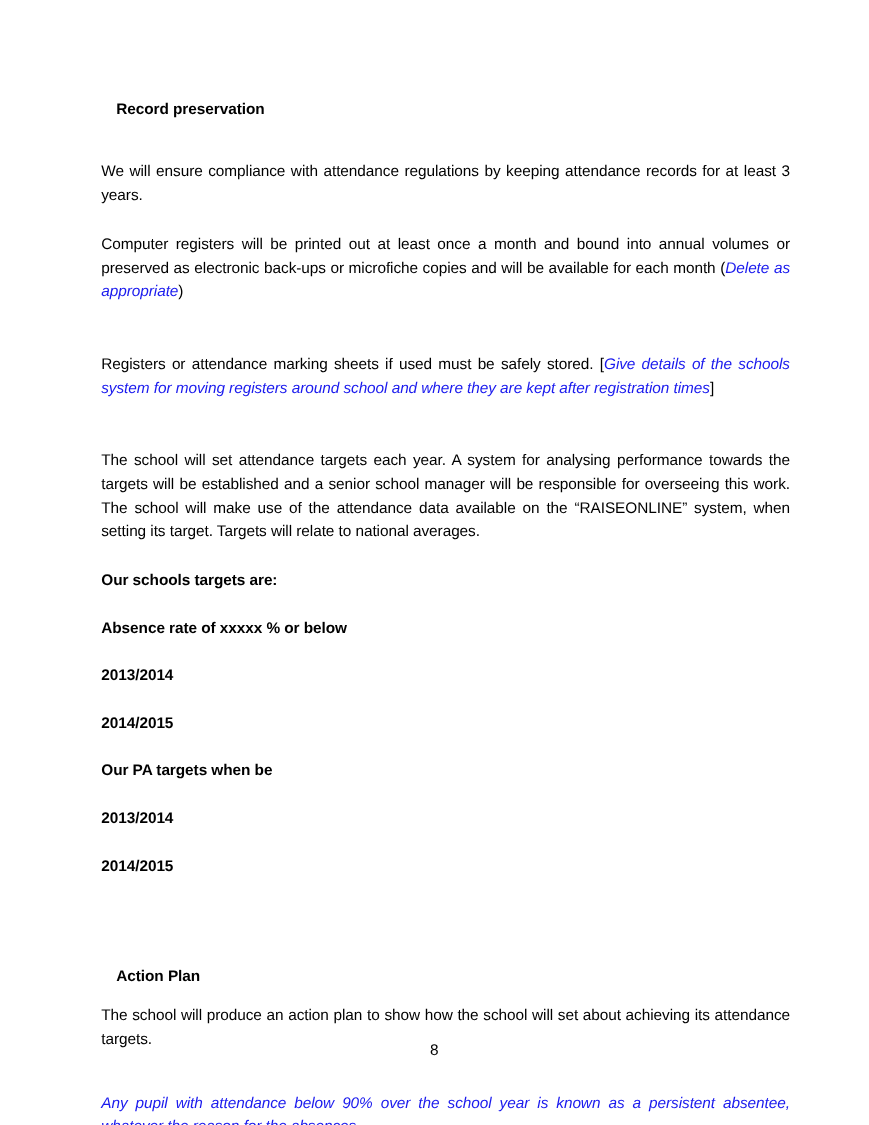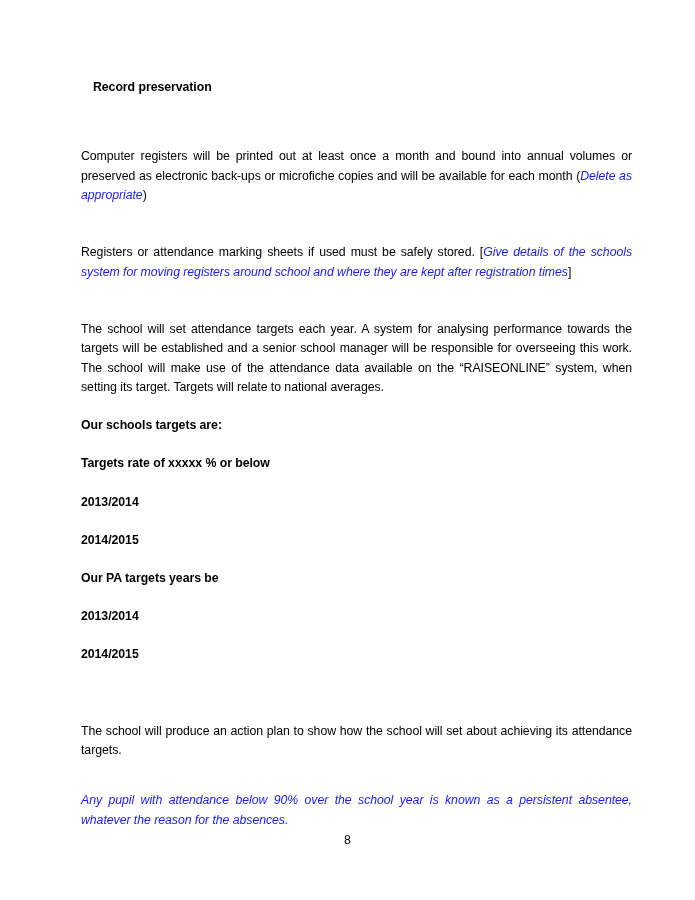--- a/index.html
+++ b/index.html
@@ -80,57 +80,59 @@
   }
 </style>
 </head>
 <body>
 
 <div class="page">
   <div class="content">
 
     <h2 class="doc-heading">Record preservation</h2>
     <div class="spacer-blank"></div>
+    <p class="doc-para"> We will ensure compliance with attendance regulations by keeping attendance records for at least 3 years.</p>
     <div class="spacer-blank"></div>
     <p class="doc-para"><span>Computer registers will be printed out at least once a month and bound into annual volumes or preserved as electronic back-ups or microfiche copies and will be available for each month (</span><span class="blue">Delete as appropriate</span><span>)</span></p>
     <div class="spacer-blank"></div>
 
     <div class="spacer-blank"></div>
     <p class="doc-para"><span> Registers or attendance marking sheets if used must be safely stored. [</span><span class="blue">Give details of the schools system for moving registers around school and where they are kept after registration times</span><span>]</span></p>
     <div class="spacer-blank"></div>
 
     <div class="spacer-blank"></div>
     <p class="doc-para">The school will set attendance targets each year. A system for analysing performance towards the targets will be established and a senior school manager will be responsible for overseeing this work. The school will make use of the attendance data available on the “RAISEONLINE”  system, when setting its target. Targets will relate to national averages.</p>
     <div class="spacer-blank"></div>
 
     <p class="target-line"> Our schools targets are:</p>
     <div class="spacer-blank"></div>
 
-    <p class="target-line">Targets rate of xxxxx % or below</p>
+    <p class="target-line">Absence rate of xxxxx % or below</p>
     <div class="spacer-blank"></div>
 
     <p class="target-line">2013/2014</p>
     <div class="spacer-blank"></div>
 
     <p class="target-line">2014/2015</p>
     <div class="spacer-blank"></div>
 
-    <p class="target-line">Our PA targets years be</p>
+    <p class="target-line">Our PA targets when be</p>
     <div class="spacer-blank"></div>
 
     <p class="target-line">2013/2014</p>
     <div class="spacer-blank"></div>
 
     <p class="target-line">2014/2015</p>
 
     <div class="spacer-blank"></div>
     <div class="spacer-blank"></div>
 
     <div class="spacer-blank"></div>
 
+    <h2 class="doc-heading">Action Plan</h2>
     <p class="doc-para">The school will produce an action plan to show how the school will set about achieving its attendance targets.</p>
     <div class="spacer-blank"></div>
     <div class="spacer-half"></div>
 
     <p class="blue-para">Any pupil with attendance below 90% over the school year is known as a persistent absentee, whatever the reason for the absences.</p>
 
   </div>
 
   <div class="page-number">8</div>
 </div>

